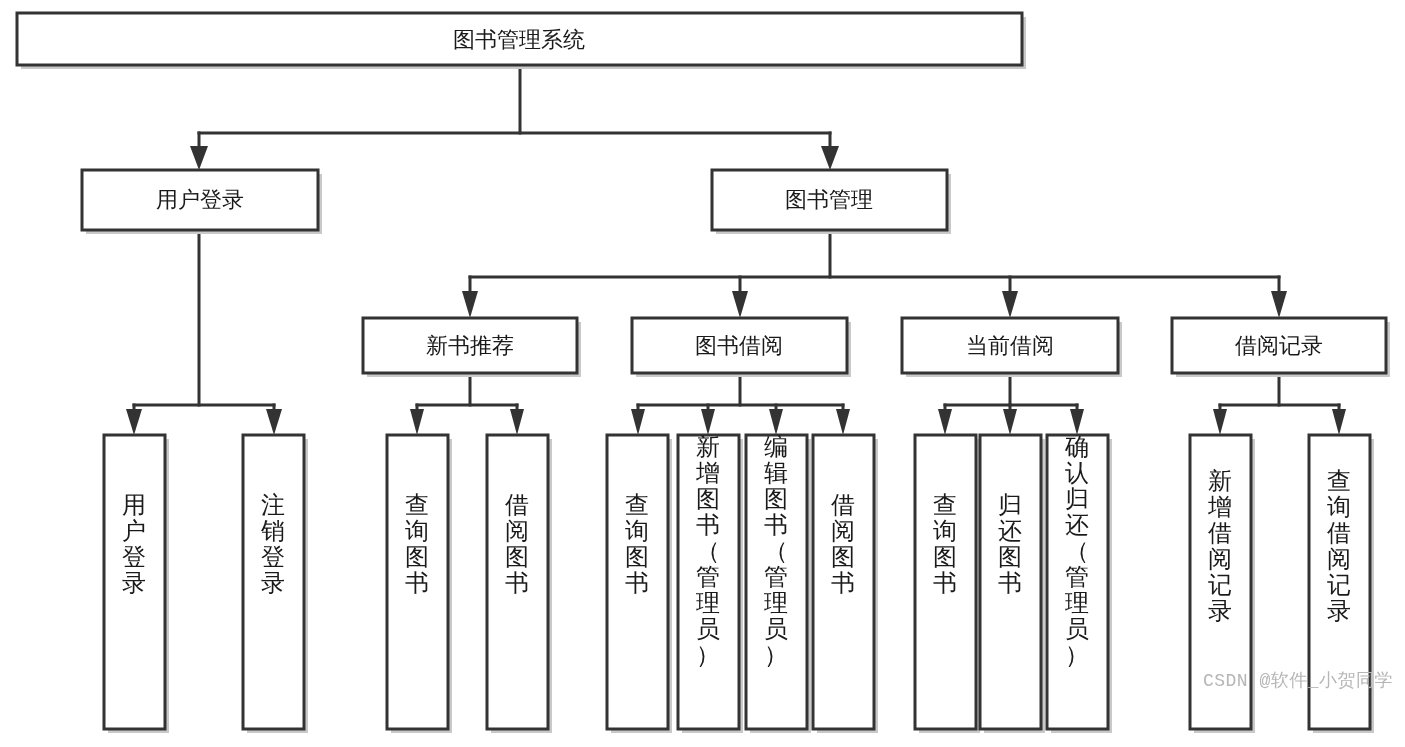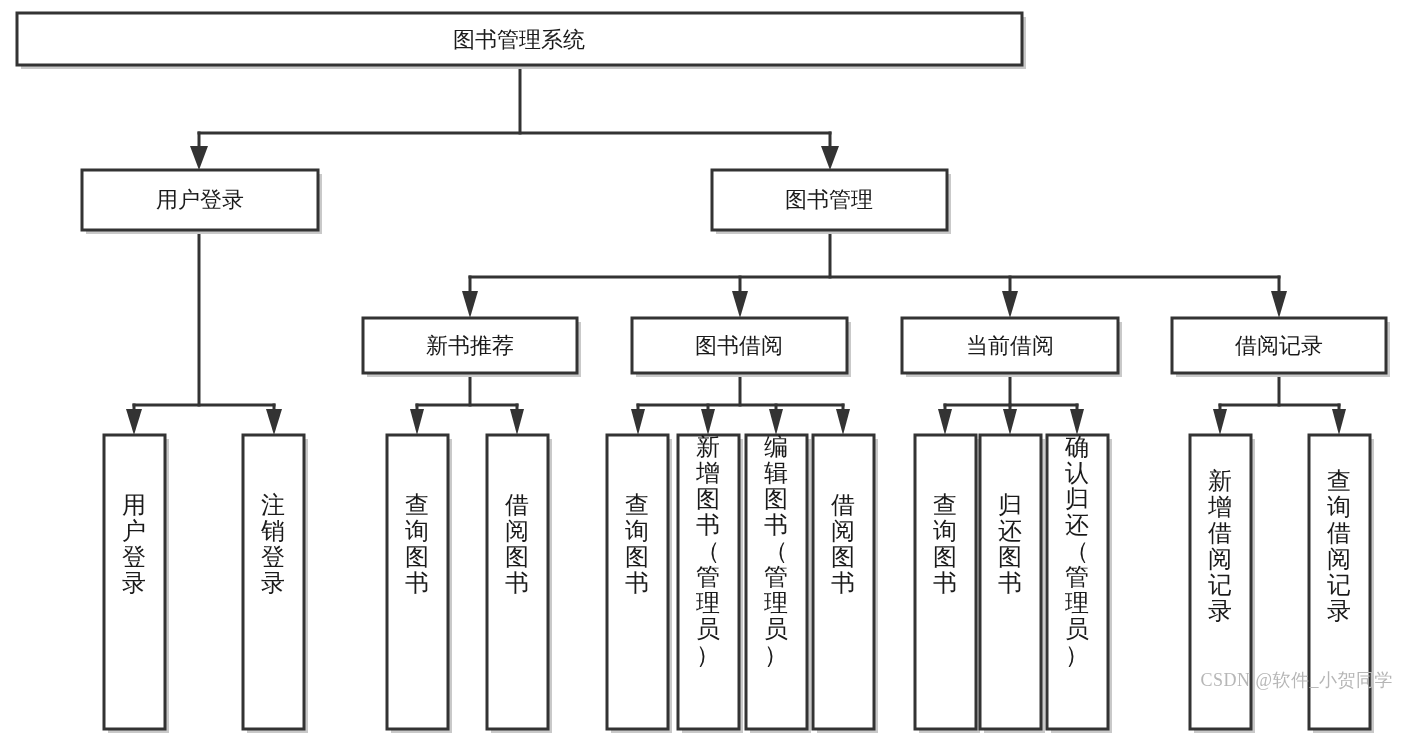--- a/index.html
+++ b/index.html
@@ -53,21 +53,21 @@
   .node-label-v {
     font-family: "Liberation Sans", "DejaVu Sans", sans-serif;
     font-size: 24px;
     fill: #1a1a1a;
     text-anchor: middle;
   }
   .watermark-text {
     position: absolute;
     right: 12px;
     bottom: 6px;
-    font-family: Liberation Serif, serif;
+    font-family: Liberation Mono, monospace;
     font-size: 18px;
     color: #b6b6b6;
     white-space: nowrap;
     letter-spacing: 0.5px;
     margin-left: 7px;
   }
 </style>
 </head>
 <body>
 

